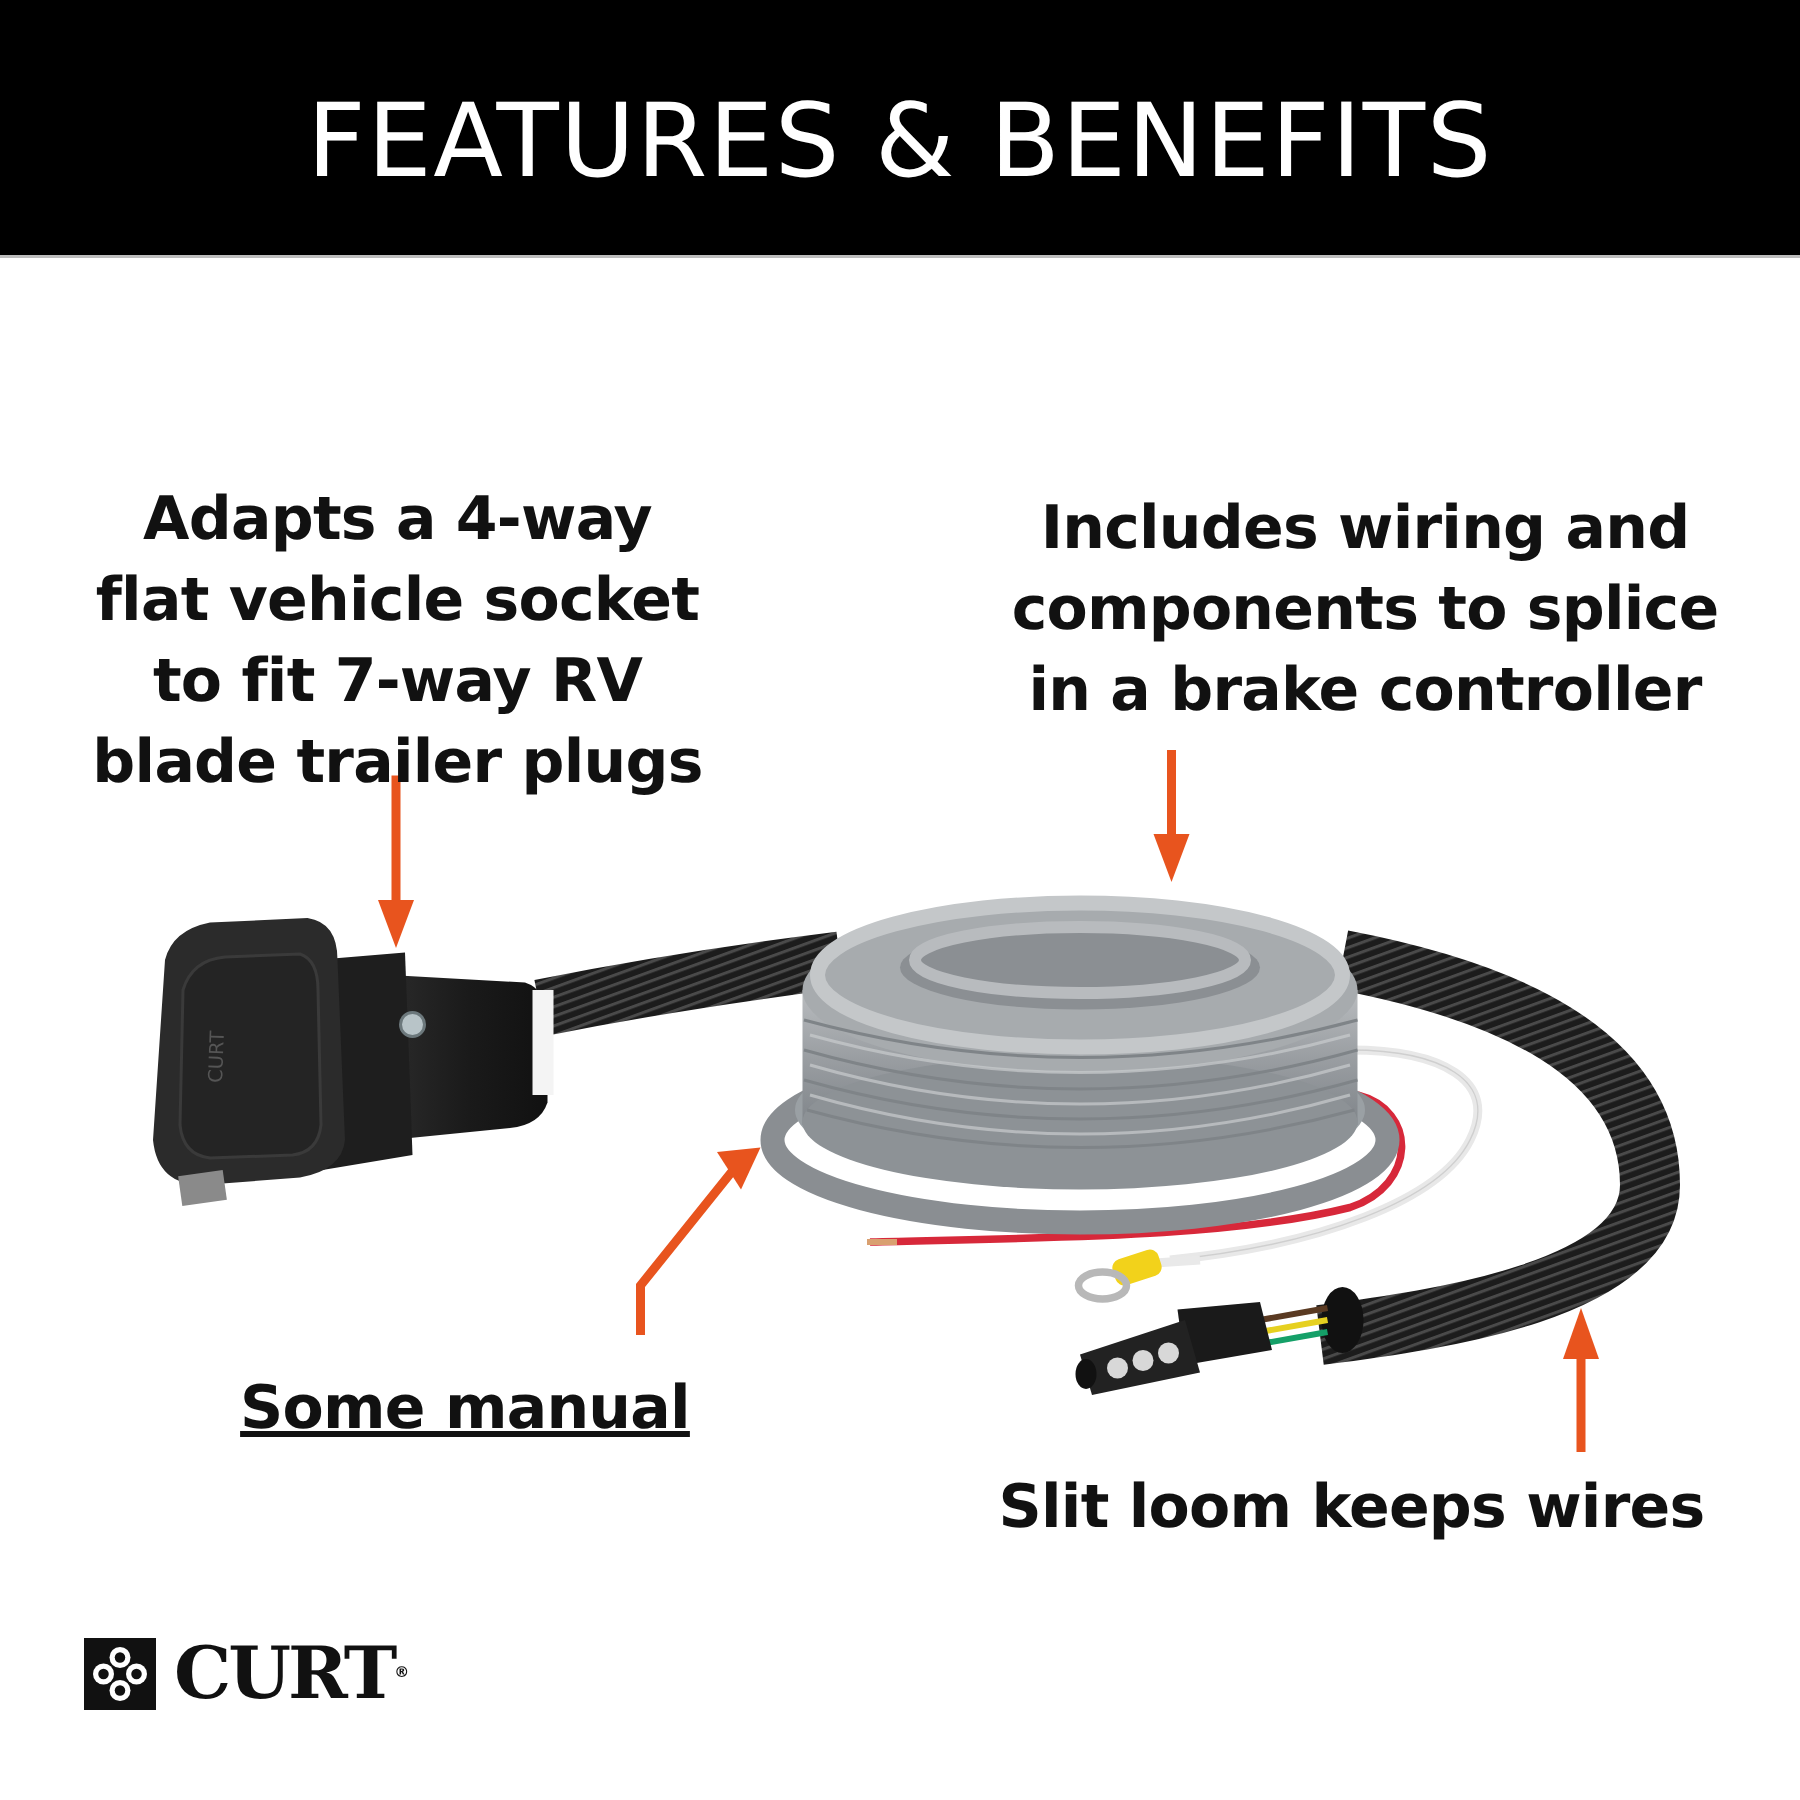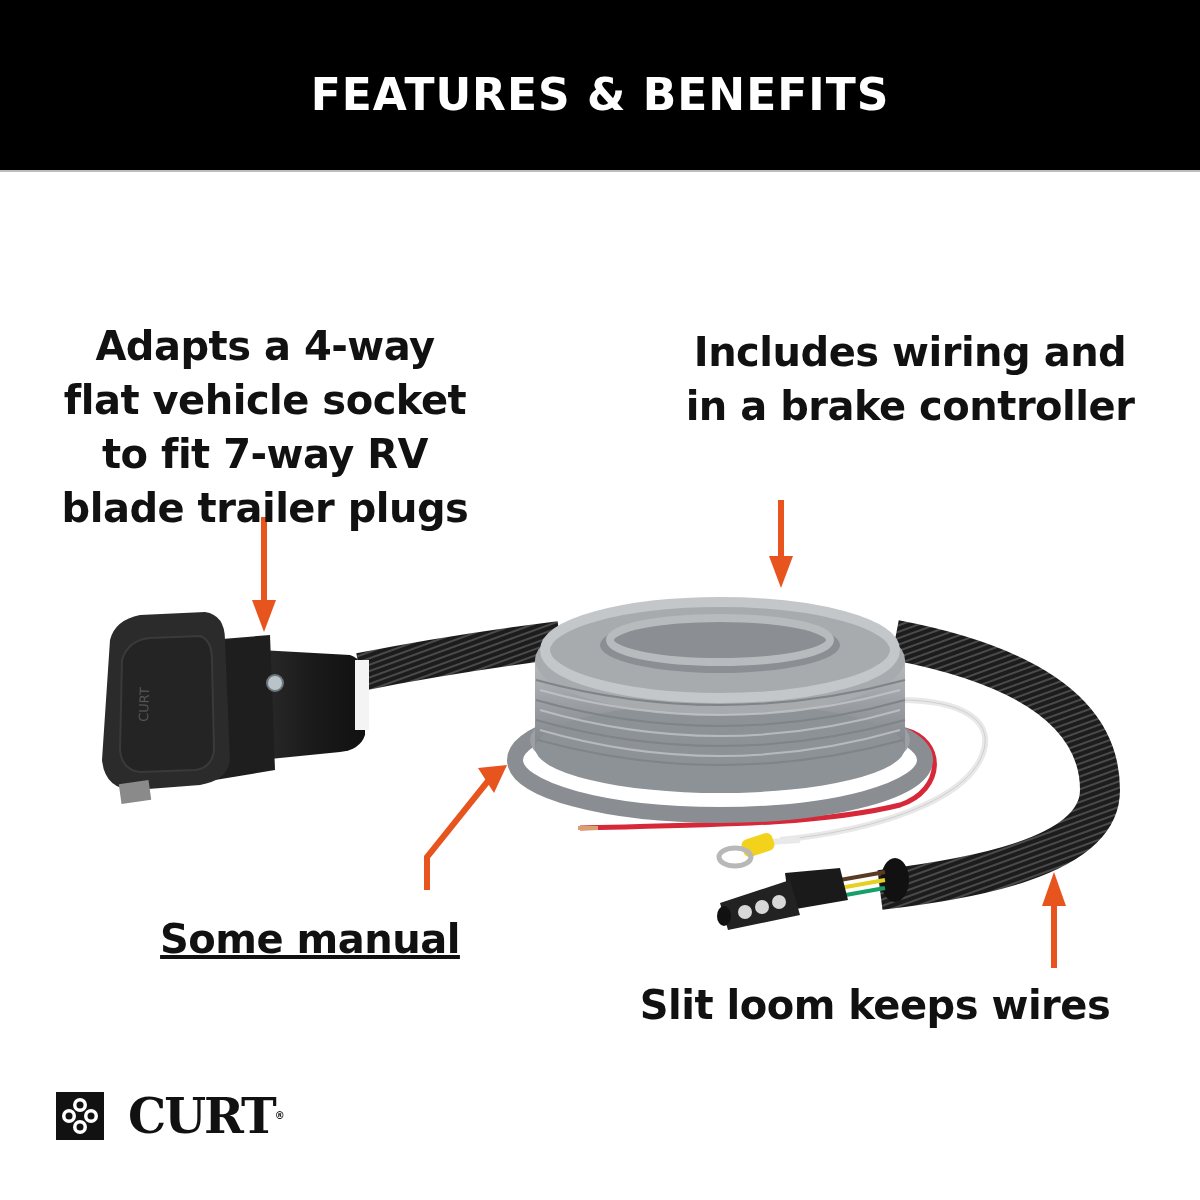--- a/index.html
+++ b/index.html
@@ -5,41 +5,41 @@
     * { margin: 0; padding: 0; box-sizing: border-box; }
     html, body { width: 1200px; height: 1200px; background: #ffffff; overflow: hidden; }
     body { position: relative; font-family: "DejaVu Sans", sans-serif; }
 
     .banner {
       position: absolute; left: 0; top: 0; width: 1200px; height: 172px;
       background: #000000; display: flex; align-items: center; justify-content: center;
       border-bottom: 2px solid #bdbdbd;
     }
     .banner-title {
-      color: #ffffff; font-family: "DejaVu Sans", sans-serif; font-weight: bold;
-      font-size: 44px; letter-spacing: 1px; transform: scaleX(1.0);
+      color: #ffffff; font-family: "DejaVu Sans", sans-serif; font-weight: normal;
+      font-size: 68px; letter-spacing: 1px; transform: scaleX(1.0);
       margin-top: 19px;
     }
 
     .callout {
       position: absolute; color: #111111; font-family: "DejaVu Sans", sans-serif;
       font-weight: bold; text-align: center; line-height: 54px; font-size: 40px;
       letter-spacing: -0.5px;
     }
     .callout span { display: block; white-space: nowrap; }
 
     #callout-adapts { left: 40px; top: 287px; width: 450px; margin-top: 32px; }
     #callout-includes { left: 660px; top: 325px; width: 500px; }
     #callout-manual { left: 120px; top: 912px; width: 380px; text-decoration: underline; }
-    #callout-loom { left: 590px; top: 978px; width: 570px; }
+    #callout-loom { left: 616px; top: 978px; width: 570px; }
 
     .product-art { position: absolute; left: 0; top: 0; width: 1200px; height: 1200px; }
 
     .logo {
-      position: absolute; left: 56px; top: 1092px; display: flex; align-items: center; gap: 24px;
+      position: absolute; left: 56px; top: 1092px; display: flex; align-items: center; gap: 12px;
     }
     .logo-mark { width: 48px; height: 48px; }
     .logo-text {
       font-family: "DejaVu Serif", serif; font-weight: bold; font-size: 48px;
       color: #111111; letter-spacing: -2px; line-height: 48px;
     }
     .logo-tm { font-size: 10px; vertical-align: top; font-family: "DejaVu Sans", sans-serif; }
   </style>
 </head>
 <body>
@@ -154,20 +154,21 @@
 
 <div class="callout" id="callout-adapts">
   <span>Adapts a 4-way</span>
   <span>flat vehicle socket</span>
   <span>to fit 7-way RV</span>
   <span>blade trailer plugs</span>
 </div>
 
 <div class="callout" id="callout-includes">
   <span>Includes wiring and</span>
+  <span>components to splice</span>
   <span>in a brake controller</span>
 </div>
 
 <div class="callout" id="callout-manual">
   <span>Some manual</span>
 </div>
 
 <div class="callout" id="callout-loom">
   <span>Slit loom keeps wires</span>
 </div>

